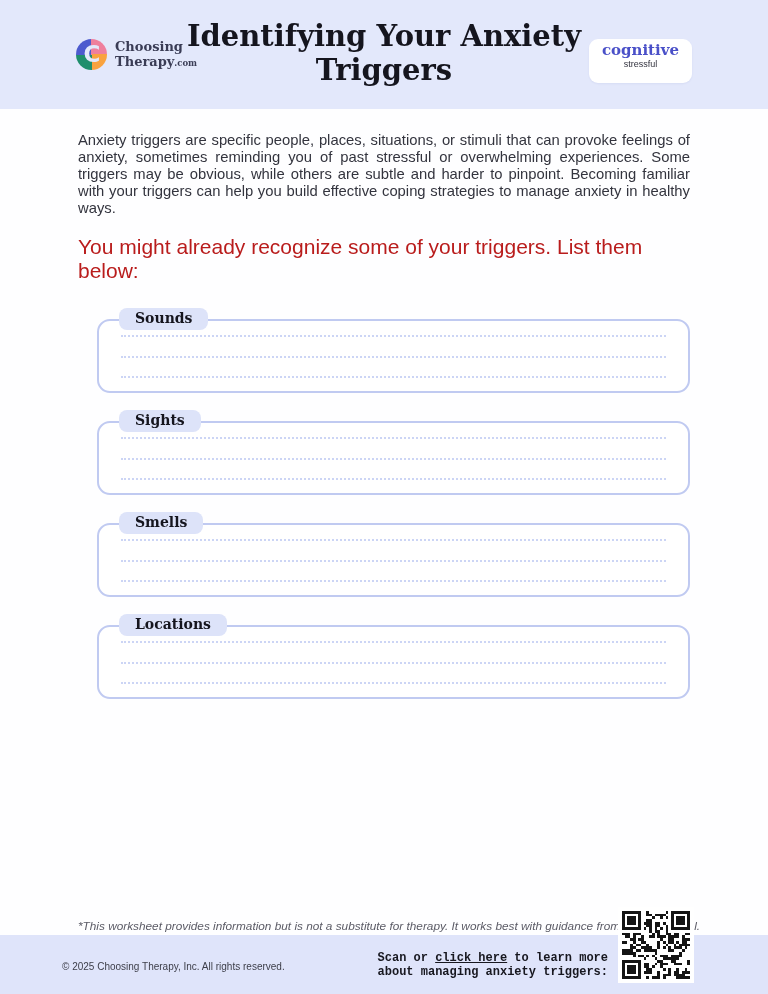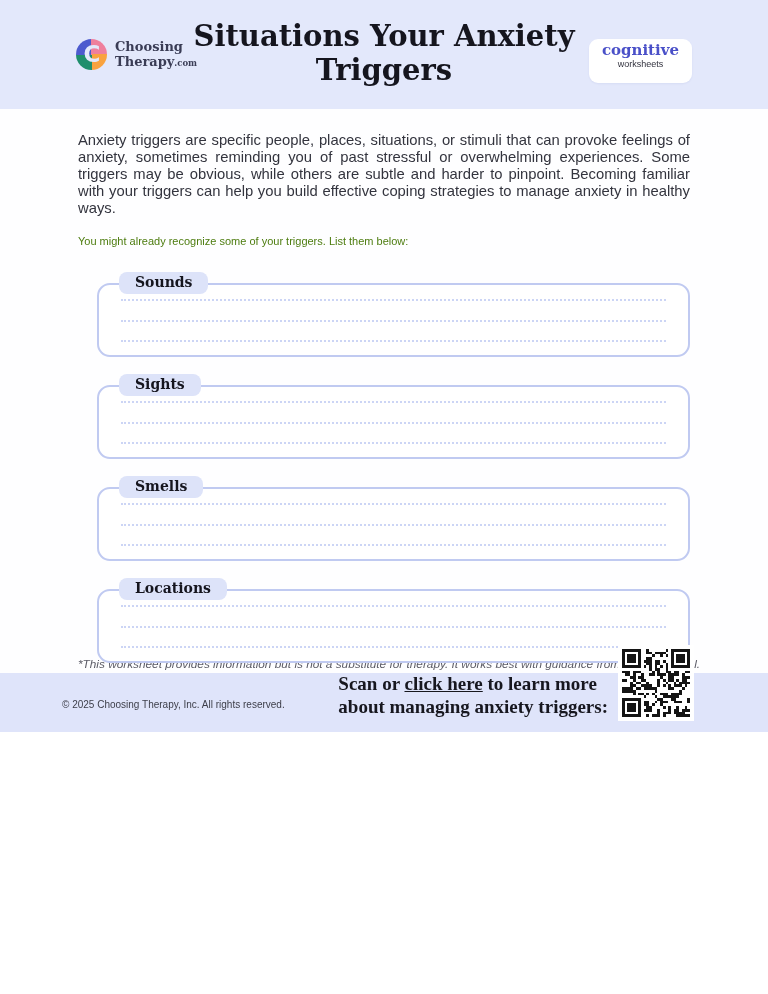--- a/index.html
+++ b/index.html
@@ -1,16 +1,16 @@
 <!DOCTYPE html>
 <html><head>
 <meta charset="utf-8">
 <style>
   html,body{margin:0;padding:0;background:#fff;}
-  .page{position:relative;width:768px;height:732px;background:#fefeff;overflow:hidden;
+  .page{position:relative;width:768px;height:994px;background:#fefeff;overflow:hidden;
         font-family:"Liberation Sans",sans-serif;color:#33343e;}
 
   
   .header-band{position:relative;height:109px;background:#e3e8fb;}
   .logo{position:absolute;left:76px;top:39px;display:flex;align-items:center;gap:8px;}
   .logo-icon{width:31px;height:31px;border-radius:50%;position:relative;
     background:conic-gradient(#ef7f9d 0 25%, #f9a23f 25% 50%, #1f8e6c 50% 75%, #4c5ace 75% 100%);}
   .logo-icon::after{content:"C";position:absolute;inset:0;display:flex;align-items:center;justify-content:center;
     color:#e3e8fb;font-family:"DejaVu Sans",sans-serif;font-weight:900;font-size:23px;line-height:1;padding-left:1px;}
   .logo-text{font-family:"DejaVu Serif",serif;font-weight:700;font-size:13px;line-height:1.08;color:#3a3c55;}
@@ -18,66 +18,66 @@
   .page-title{position:absolute;top:20px;left:0;right:0;text-align:center;z-index:1;
     font-family:"DejaVu Serif",serif;font-weight:700;font-size:29px;line-height:1.16;color:#15151e;}
   .badge{position:absolute;right:76px;top:39px;background:#fff;border-radius:9px;
     padding:4px 13px 14px;text-align:center;box-shadow:0 1px 2px rgba(80,90,160,.08);}
   .badge-top{font-family:"DejaVu Serif",serif;font-weight:700;font-size:15px;line-height:1.05;color:#4a50c8;}
   .badge-bottom{font-size:9px;line-height:1.15;color:#33333f;}
 
   
   .content{padding:0 78px;}
   .intro-paragraph{margin-top:23px;font-size:14.8px;line-height:16.9px;text-align:justify;color:#33343e;}
-  .intro-prompt{margin-top:18px;font-size:11px;color:#4d7c0f;}
+  .intro-prompt{margin-top:18px;font-size:21px;color:#b91c1c;}
 
   .trigger-group{margin-top:17px;margin-left:19px;}
   .trigger-group.first{margin-top:25px;}
   .trigger-tab{display:inline-block;position:relative;z-index:2;margin-left:22px;
     background:#dde3f9;border-radius:8px;padding:2px 16px 4px;
     font-family:"DejaVu Serif",serif;font-weight:700;font-size:14px;color:#15151e;}
   .trigger-box{position:relative;z-index:1;margin-top:-11px;height:74px;box-sizing:border-box;
     border:2px solid #c0caf1;border-radius:13px;background:#fff;padding:0 22px;}
   .write-line{border-bottom:2px dotted #ccd5f5;}
   .write-line.l1{height:14px;}
   .write-line.l2{height:19px;}
   .write-line.l3{height:18px;}
 
   
   .disclaimer{position:absolute;left:78px;bottom:61px;width:540px;white-space:nowrap;
     font-style:italic;font-size:11.8px;color:#5b5b66;}
   .footer-band{position:absolute;left:0;right:0;bottom:0;height:59px;background:#dfe4fa;}
   .copyright{position:absolute;left:62px;bottom:22px;font-size:10px;color:#3d3e49;}
   .scan-note{position:absolute;right:160px;bottom:14px;text-align:left;
-    font-family:Liberation Serif, serif;font-weight:700;font-size:19px;line-height:1.22;color:#17171f;}
+    font-family:Liberation Mono, monospace;font-weight:700;font-size:12px;line-height:1.22;color:#17171f;}
   .scan-note a{color:inherit;text-decoration:underline;cursor:pointer;}
   .qr{position:absolute;right:74px;bottom:11px;width:76px;height:76px;z-index:3;
     background:#fff;padding:4px;box-sizing:border-box;}
   .qr svg{width:100%;height:100%;display:block;}
 </style>
 </head>
 <body>
 
 <div class="page">
 
   <div class="header-band">
     <div class="logo">
       <span class="logo-icon"></span>
       <span class="logo-text">
         <span>Choosing</span><br>
         <span>Therapy</span><span class="com">.com</span>
       </span>
     </div>
     <div class="page-title">
-      <div>Situations Your Anxiety</div>
+      <div>Identifying Your Anxiety</div>
       <div>Triggers</div>
     </div>
     <div class="badge">
       <div class="badge-top">cognitive</div>
-      <div class="badge-bottom">worksheets</div>
+      <div class="badge-bottom">stressful</div>
     </div>
   </div>
 
   <div class="content">
     <p class="intro-paragraph">Anxiety triggers are specific people, places, situations, or stimuli that can provoke feelings of anxiety, sometimes reminding you of past stressful or overwhelming experiences. Some triggers may be obvious, while others are subtle and harder to pinpoint. Becoming familiar with your triggers can help you build effective coping strategies to manage anxiety in healthy ways.</p>
     <p class="intro-prompt">You might already recognize some of your triggers. List them below:</p>
 
     <div class="trigger-group first">
       <span class="trigger-tab">Sounds</span>
       <div class="trigger-box">

